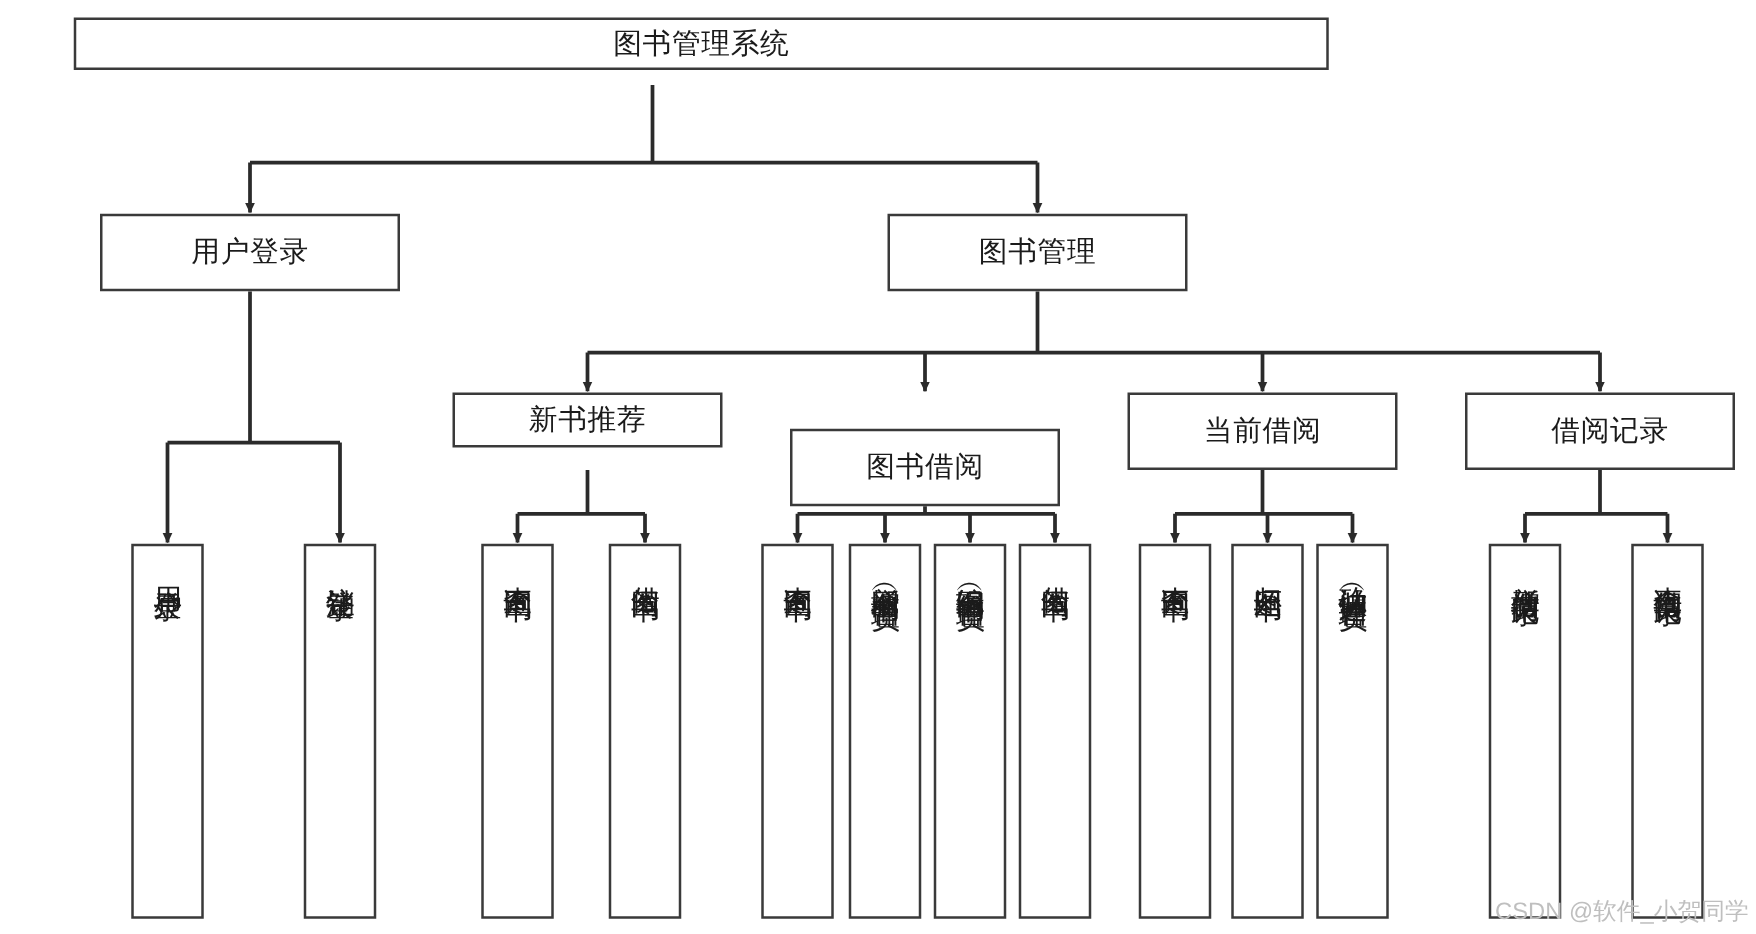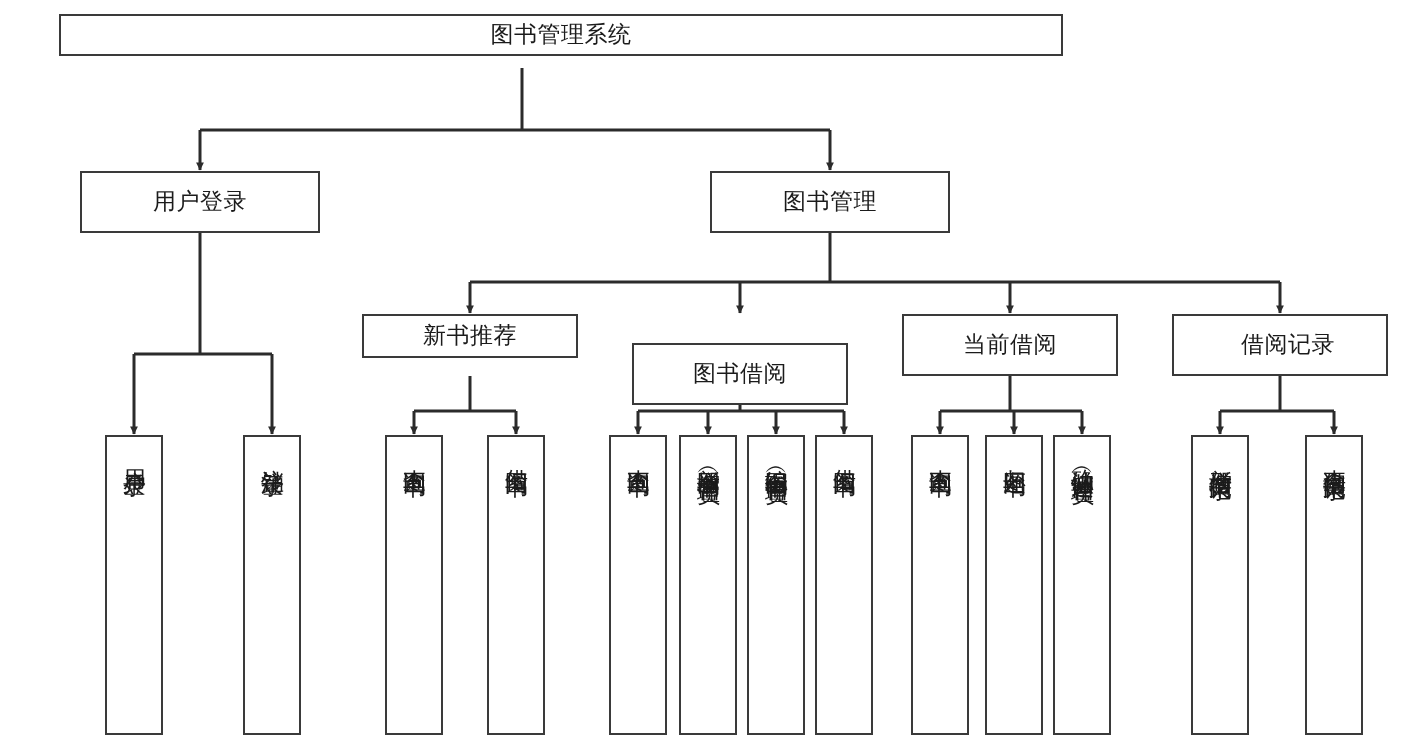--- a/index.html
+++ b/index.html
@@ -175,14 +175,15 @@
         <span class="node-label">确认归还（管理员）</span>
       </div>
       <div class="node vertical" style="left: 1191px; top: 435px; width: 58px; height: 300px; border-color: rgb(58, 58, 58); background: rgb(255, 255, 255); color: rgb(27, 27, 27);">
         <span class="node-label">新增借阅记录</span>
       </div>
       <div class="node vertical" style="left: 1305px; top: 435px; width: 58px; height: 300px; border-color: rgb(58, 58, 58); background: rgb(255, 255, 255); color: rgb(27, 27, 27);">
         <span class="node-label">查询借阅记录</span>
       </div>
     </div>
 
+  <div class="watermark" style="left: 1196px; top: 716px; color: rgb(191, 191, 191);">CSDN @软件_小贺同学</div>
 
 </div>
 
 </body></html>

